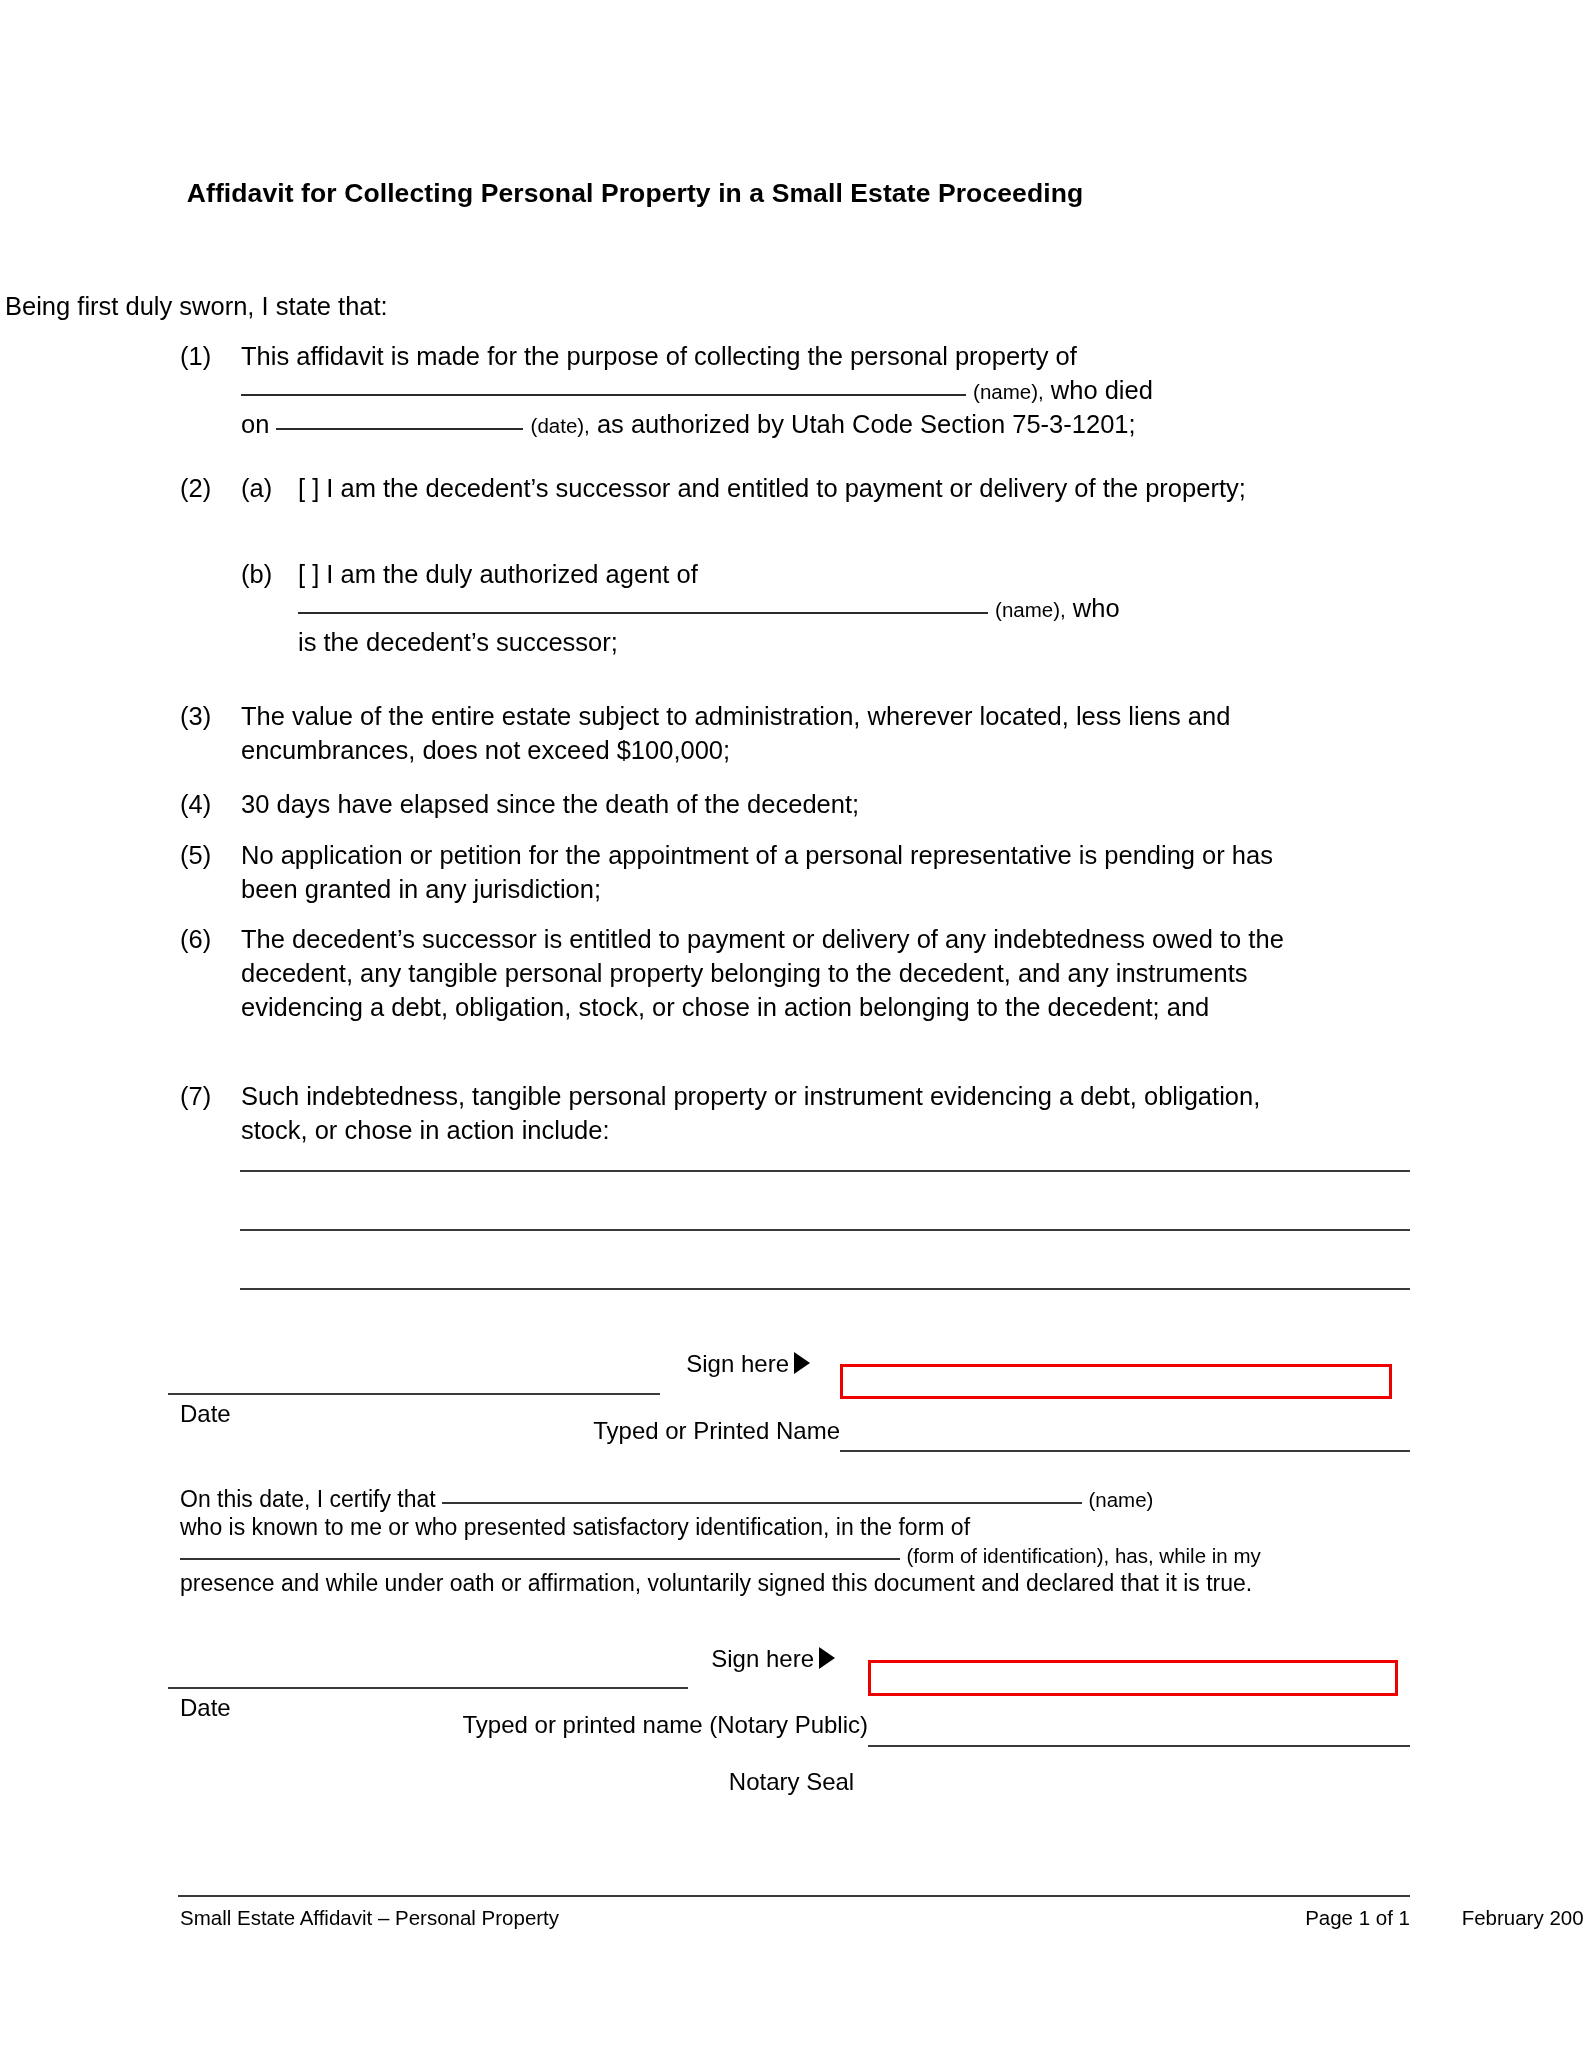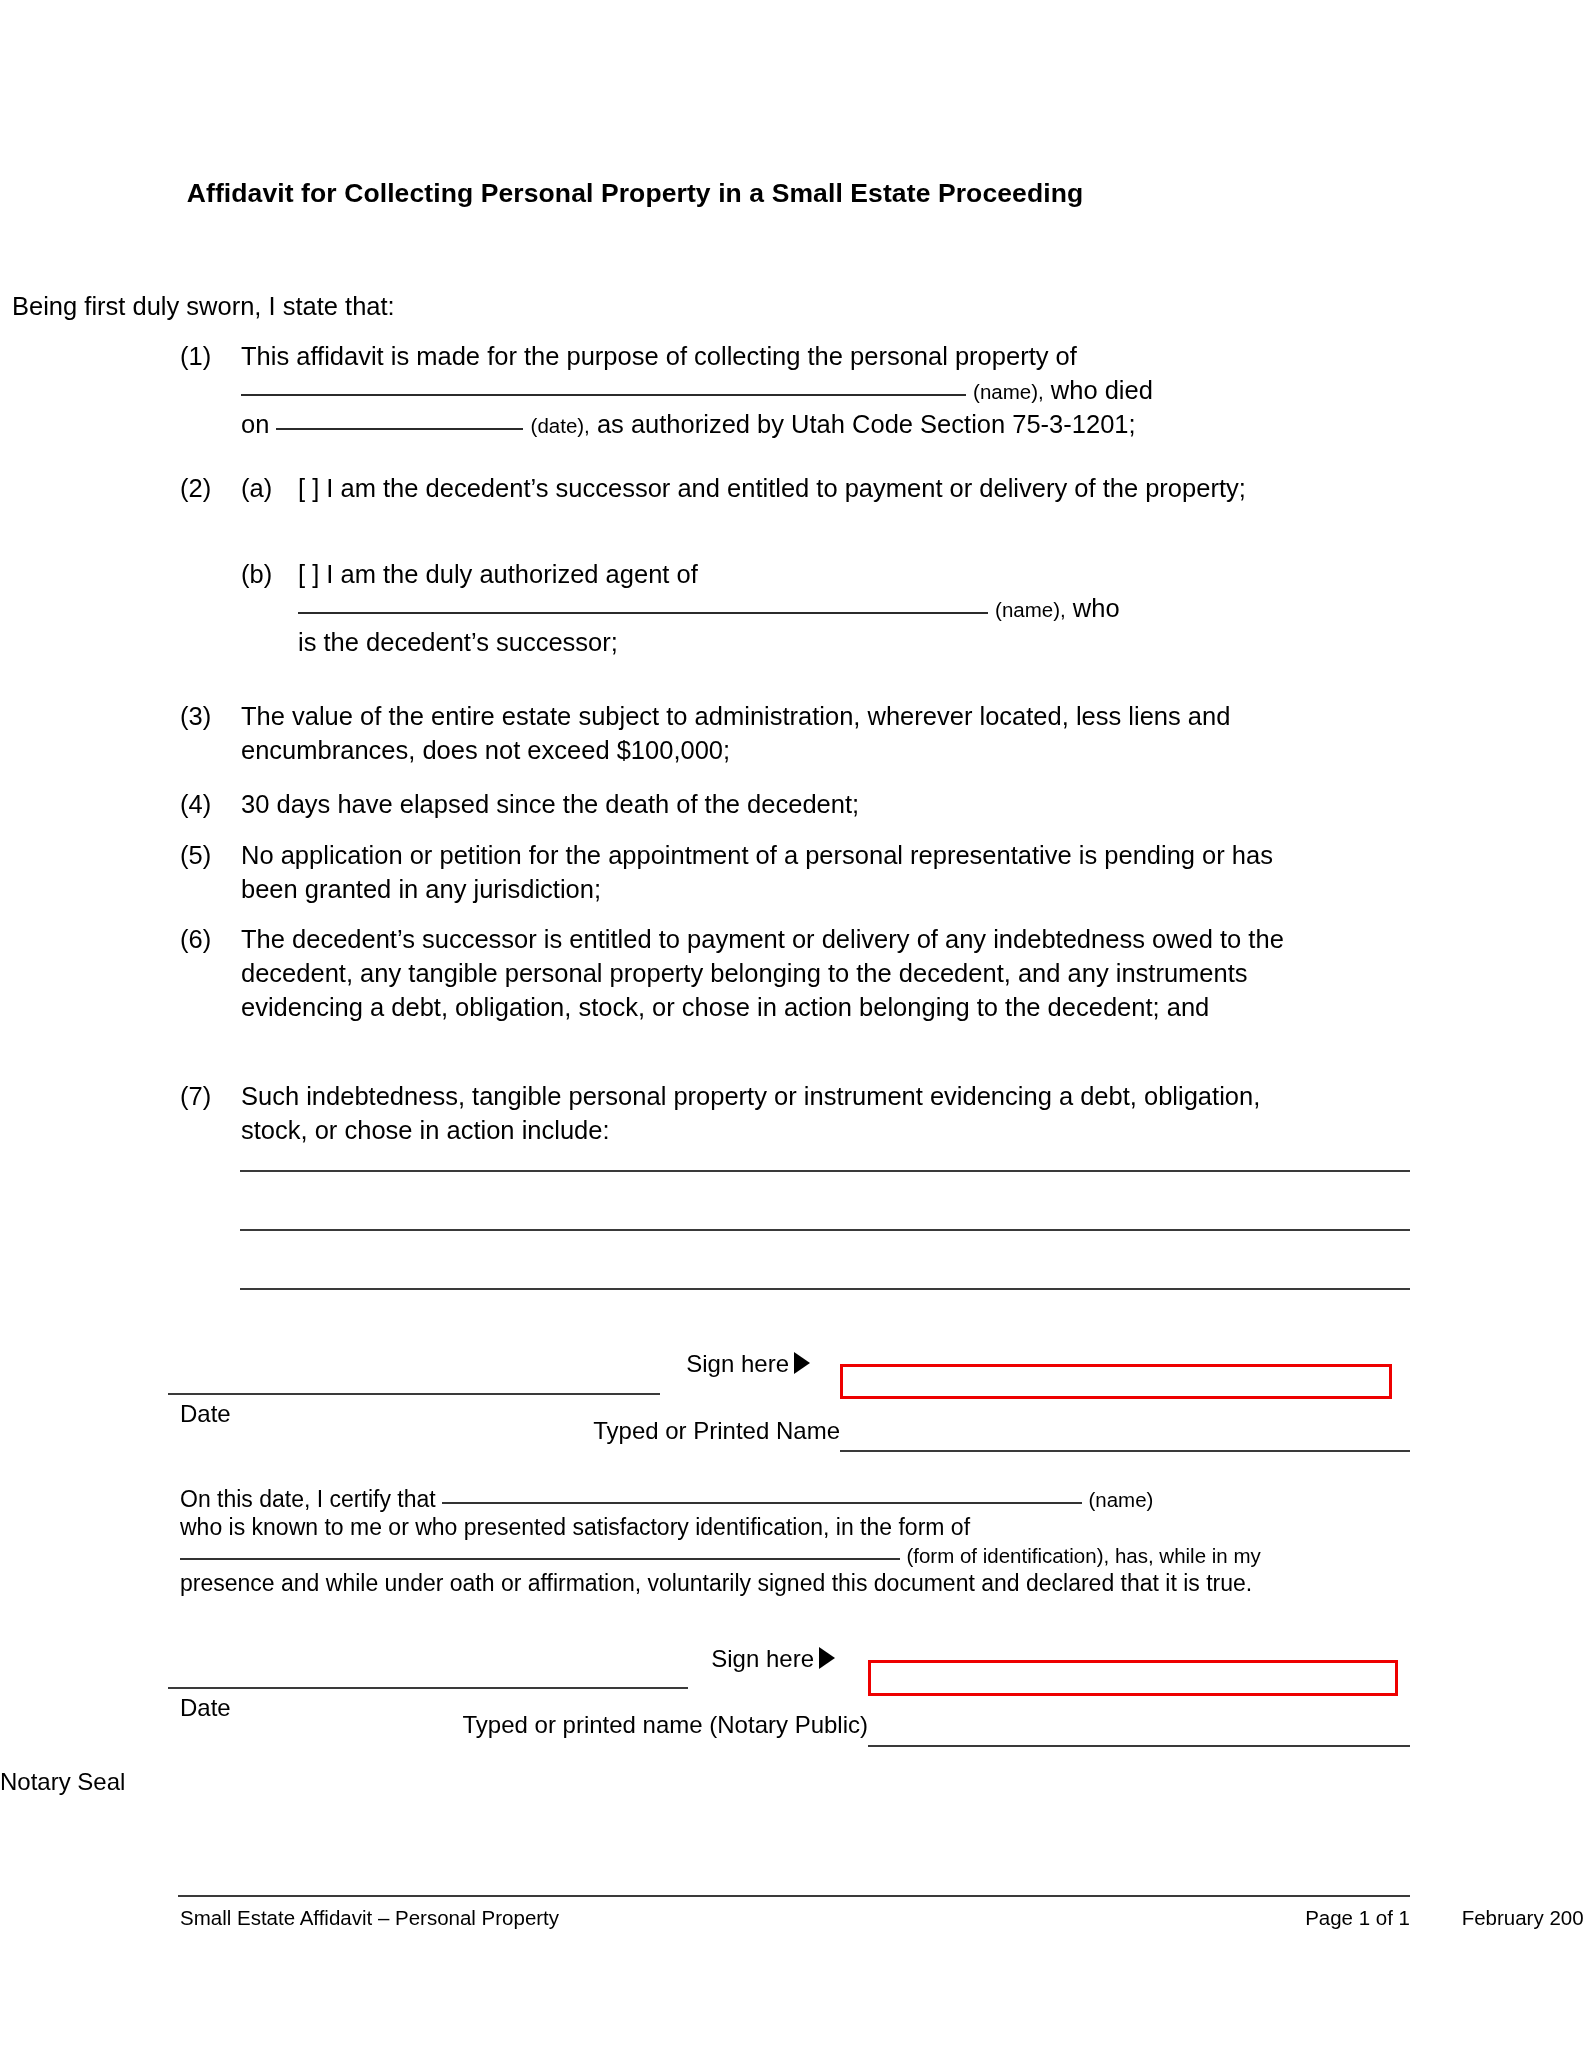--- a/index.html
+++ b/index.html
@@ -37,21 +37,21 @@
     position: absolute;
     left: 0;
     top: 178px;
     width: 1230px;
     margin-left: 20px;
   }
 
   
   .intro {
     position: absolute;
-    left: 12px;
+    left: 5px;
     top: 290px;
     font-size: 25.5px;
     line-height: 1.30;
   }
 
   
   .item {
     position: absolute;
     display: flex;
     font-size: 25.5px;
@@ -244,21 +244,21 @@
   <div class="label-l" style="left:180px; top:1694px;">Date</div>
 
   <div class="label-r" style="left:545px; top:1645px; width:290px;">
     <span>Sign here</span><span class="tri"></span>
   </div>
   <div class="sigbox" style="left:868px; top:1660px; width:530px; height:36px;"></div>
 
   <div class="label-r" style="left:300px; top:1711px; width:568px;">Typed or printed name (Notary Public)</div>
   <div class="fullrule" style="left:868px; top:1745px; width:542px;"></div>
 
-  <div class="label-l" style="left:0; top:1768px; width:1583px; ">Notary Seal</div>
+  <div class="label-l" style="left:0; top:1768px; width:1583px; text-align:center;">Notary Seal</div>
 
   <div class="footer-sep"></div>
   <div class="footer footer-left">Small Estate Affidavit – Personal Property</div>
   <div class="footer footer-mid">
     <div>February 2009</div>
   </div>
   <div class="footer footer-right">Page 1 of 1</div>
 
  </div>
 </div>

